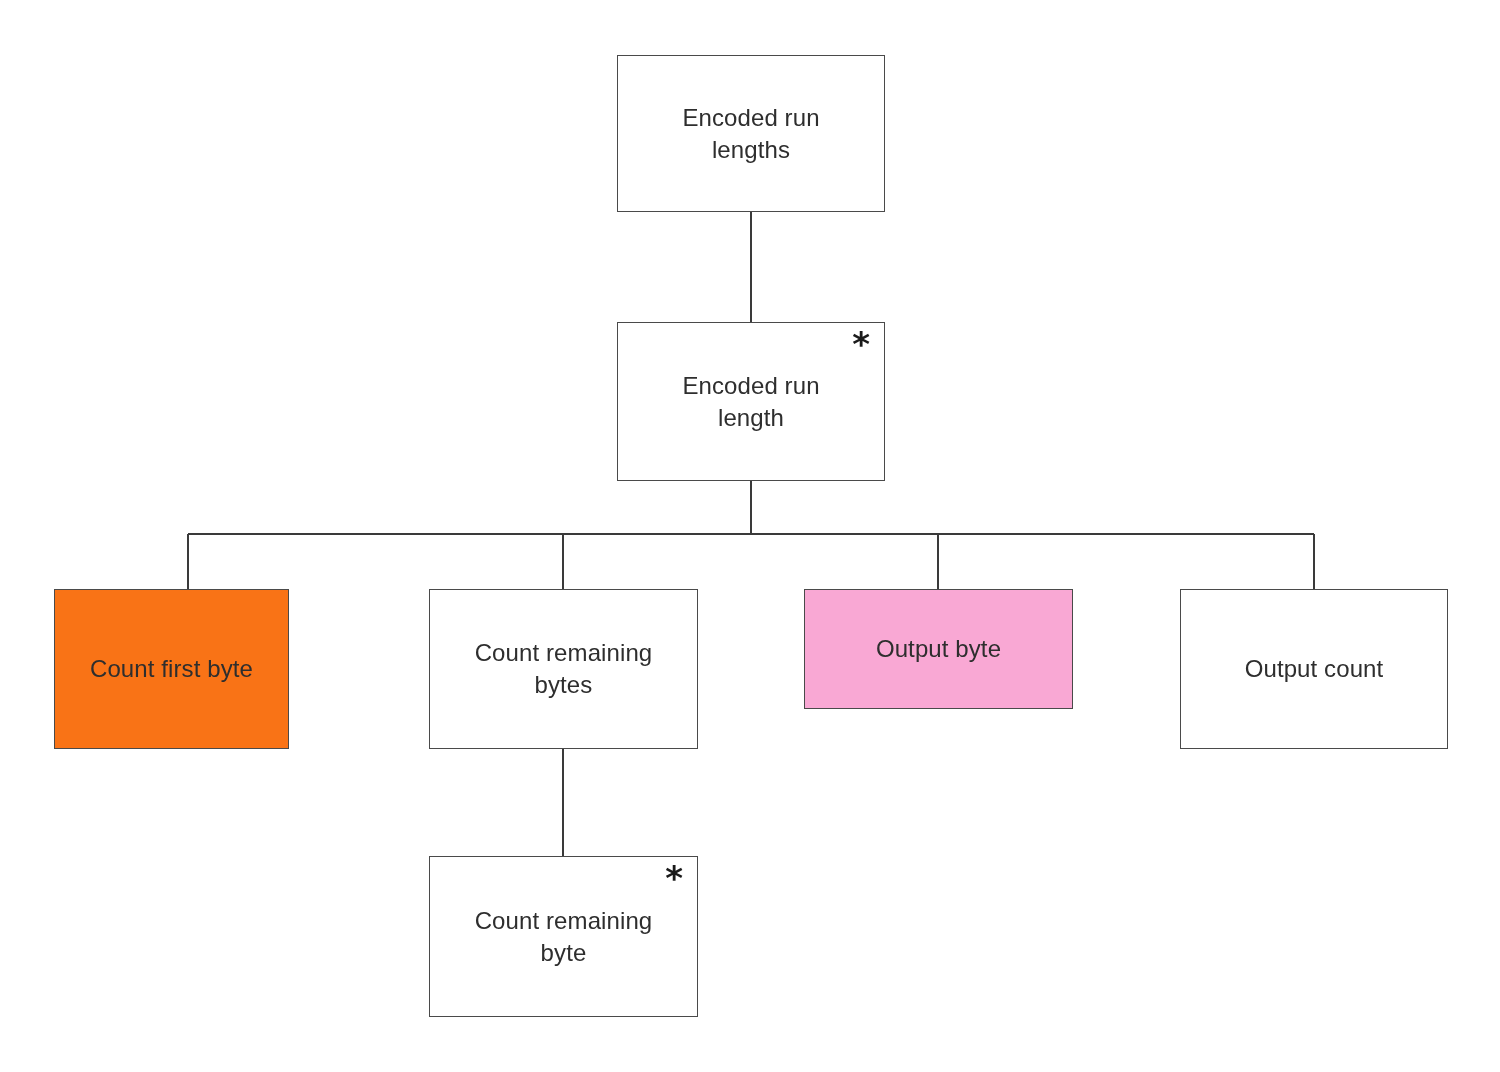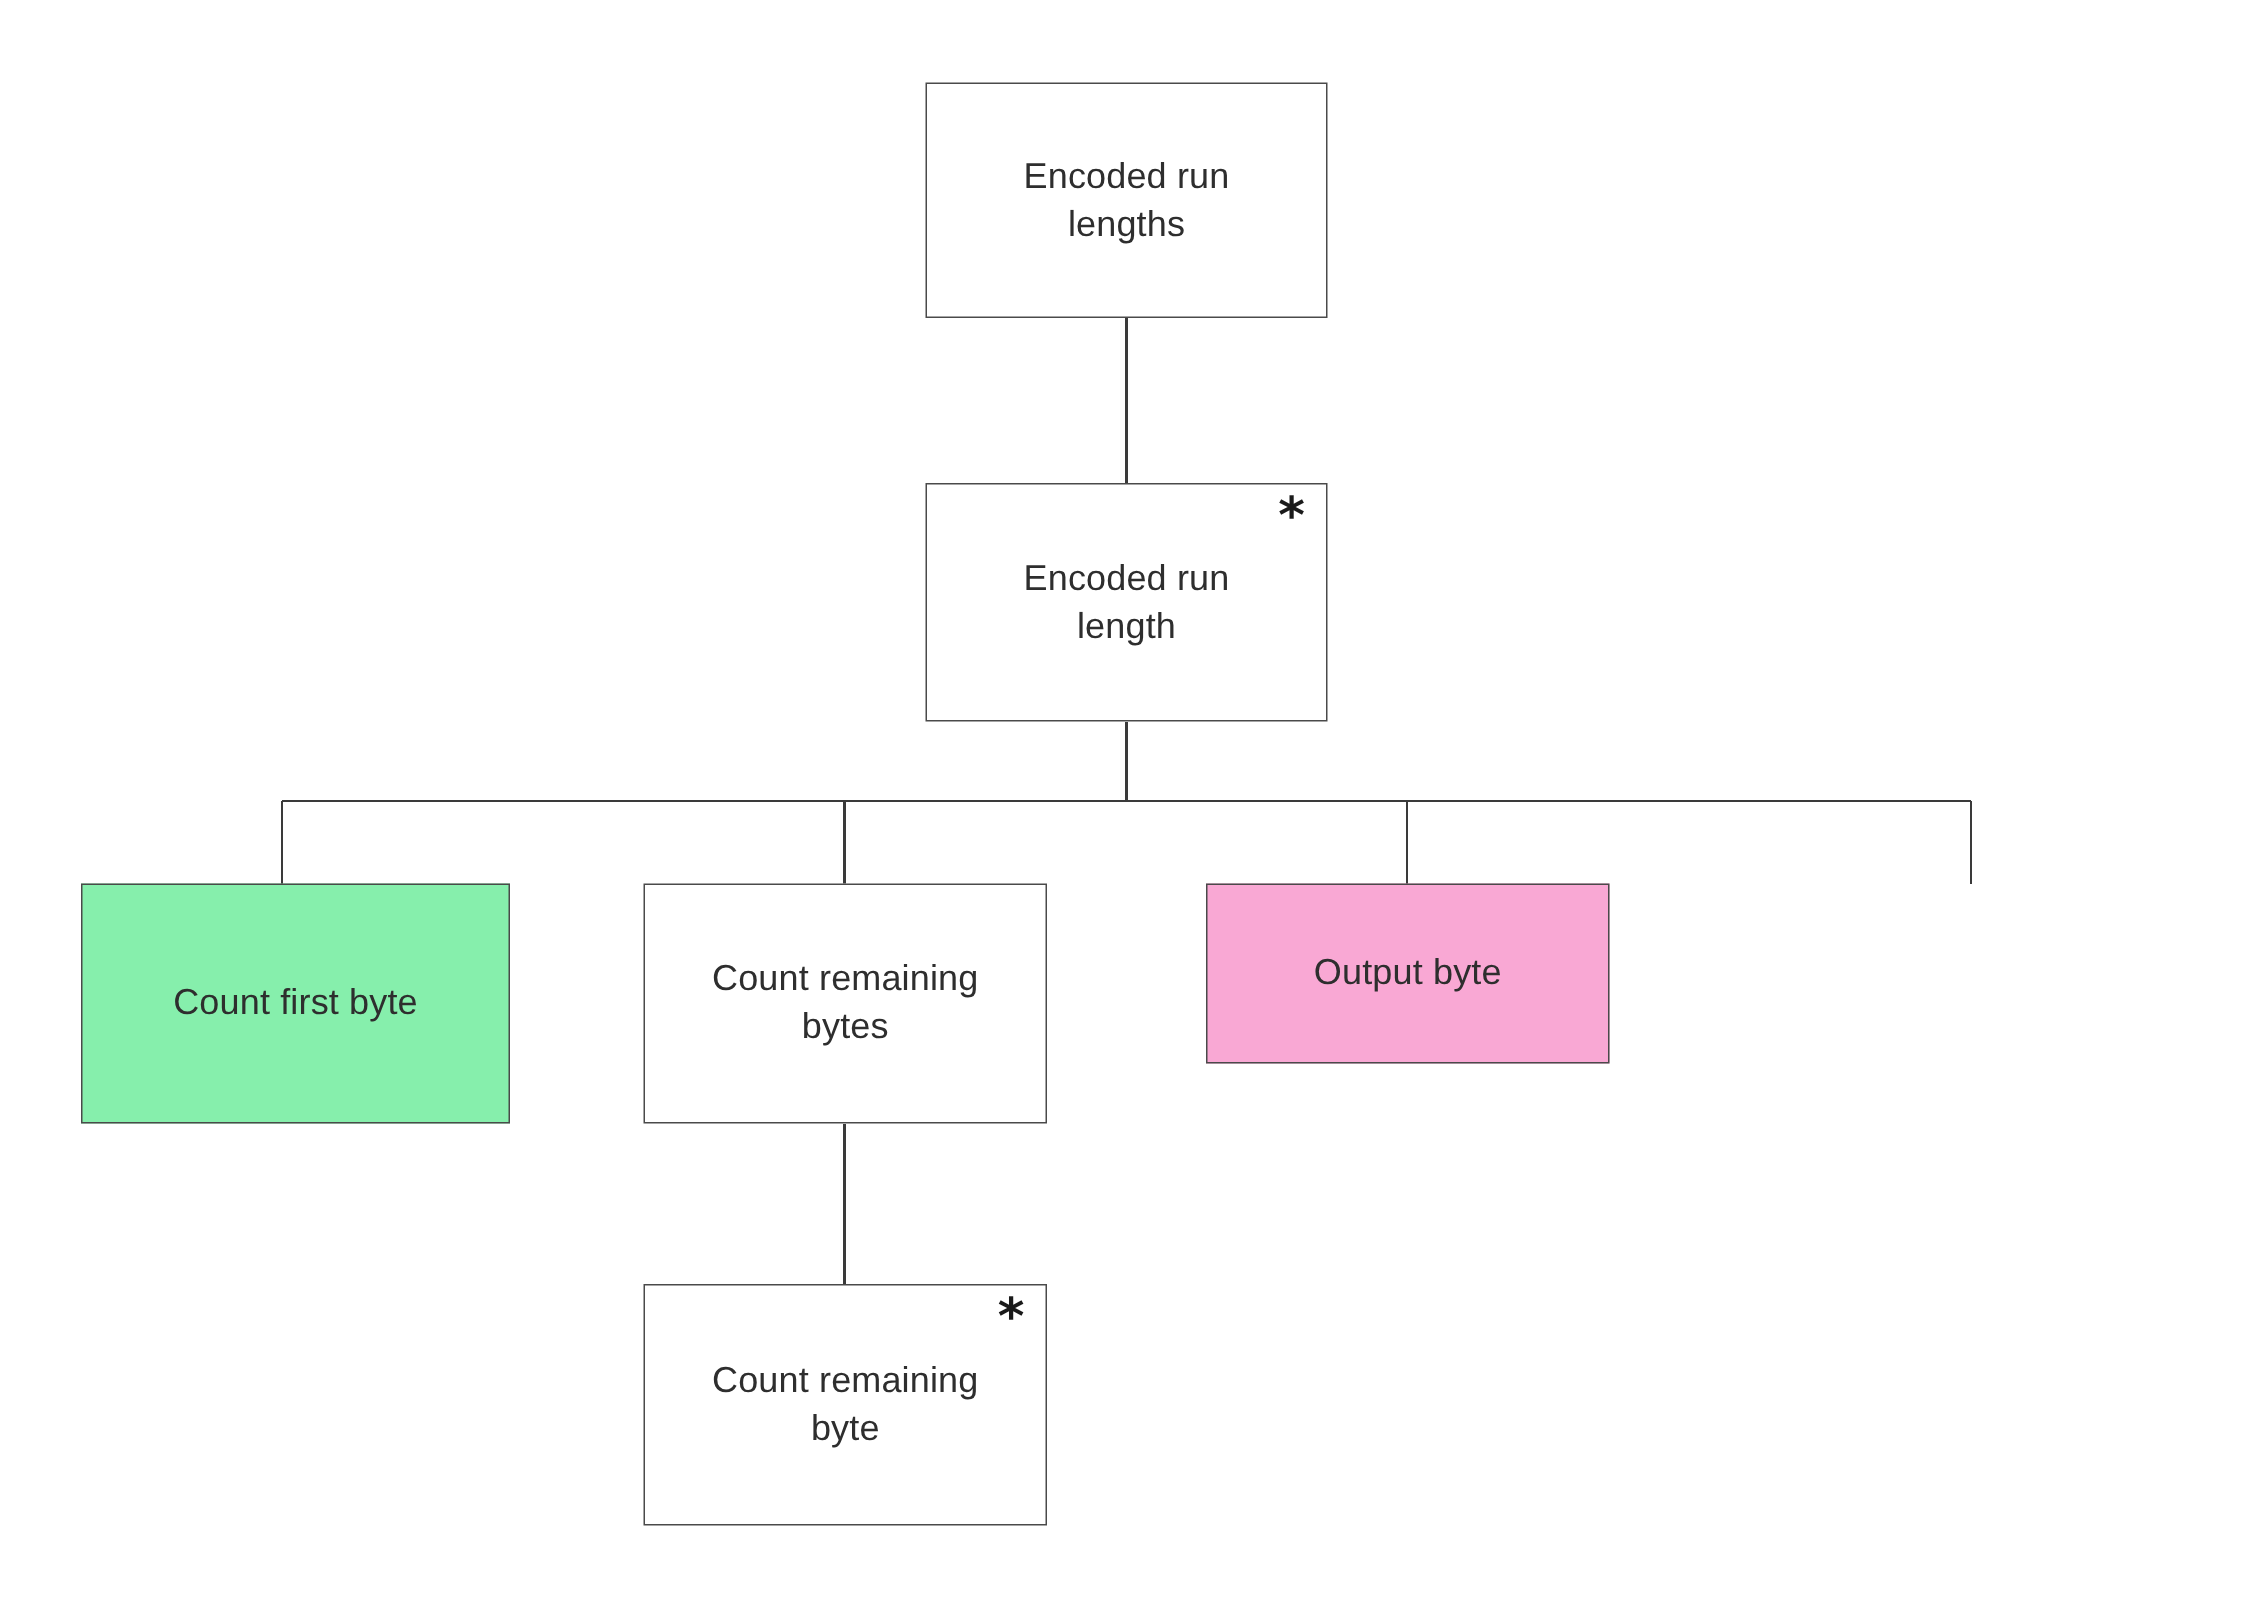--- a/index.html
+++ b/index.html
@@ -77,36 +77,40 @@
     <span class="node-label">Encoded run
 lengths</span>
   </div>
 
   <div class="node" style="left: 617px; top: 322px; width: 268px; height: 159px; border-color: rgb(74, 74, 74); background: rgb(255, 255, 255);">
     <span class="iteration-marker">*</span>
     <span class="node-label">Encoded run
 length</span>
   </div>
 
-  <div class="node" style="left: 54px; top: 589px; width: 286px; height: 160px; border-color: rgb(74, 74, 74); background: #86efac;">
+  <div class="node" style="left: 54px; top: 589px; width: 235px; height: 160px; border-color: rgb(74, 74, 74); background: #f97316;">
     <span class="iteration-marker"></span>
     <span class="node-label">Count first byte</span>
   </div>
 
   <div class="node" style="left: 429px; top: 589px; width: 269px; height: 160px; border-color: rgb(74, 74, 74); background: rgb(255, 255, 255);">
     <span class="iteration-marker"></span>
     <span class="node-label">Count remaining
 bytes</span>
   </div>
 
   <div class="node" style="left: 804px; top: 589px; width: 269px; height: 120px; border-color: rgb(74, 74, 74); background: #f9a8d4;">
     <span class="iteration-marker"></span>
     <span class="node-label">Output byte</span>
   </div>
 
+  <div class="node" style="left: 1180px; top: 589px; width: 268px; height: 160px; border-color: rgb(74, 74, 74); background: rgb(255, 255, 255);">
+    <span class="iteration-marker"></span>
+    <span class="node-label">Output count</span>
+  </div>
 
   <div class="node" style="left: 429px; top: 856px; width: 269px; height: 161px; border-color: rgb(74, 74, 74); background: rgb(255, 255, 255);">
     <span class="iteration-marker">*</span>
     <span class="node-label">Count remaining
 byte</span>
   </div>
 
 </div>
 
 </body></html>

